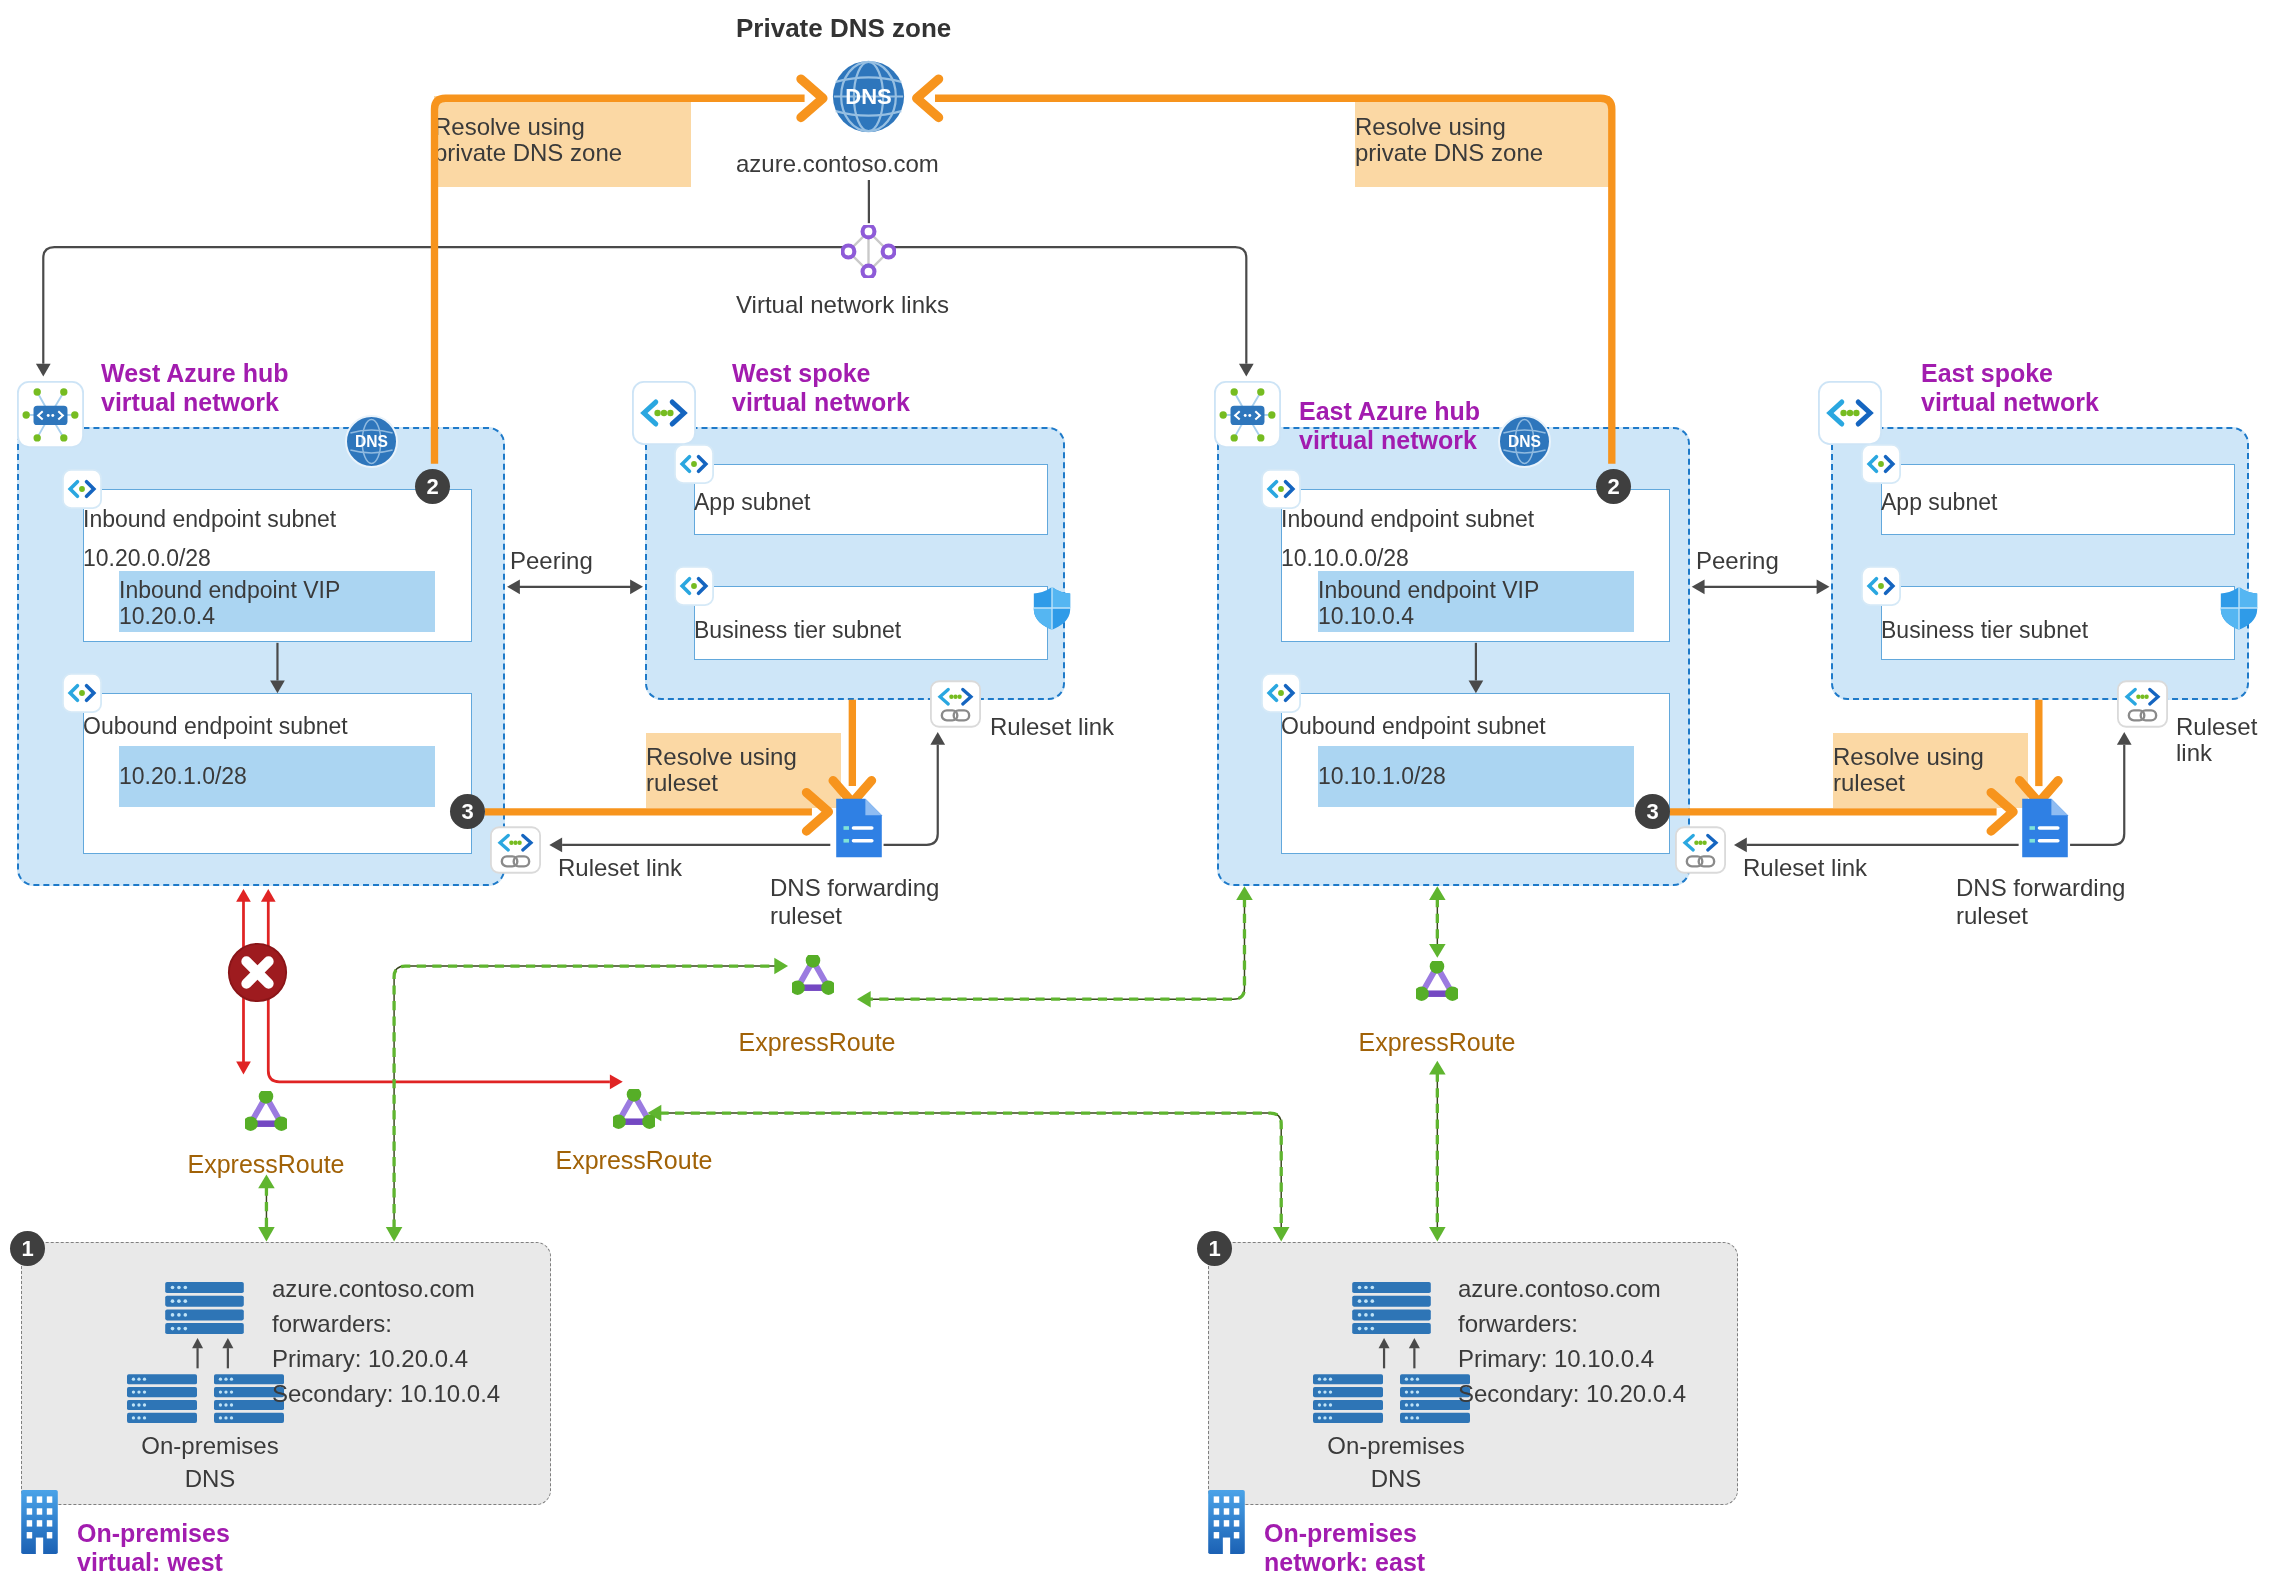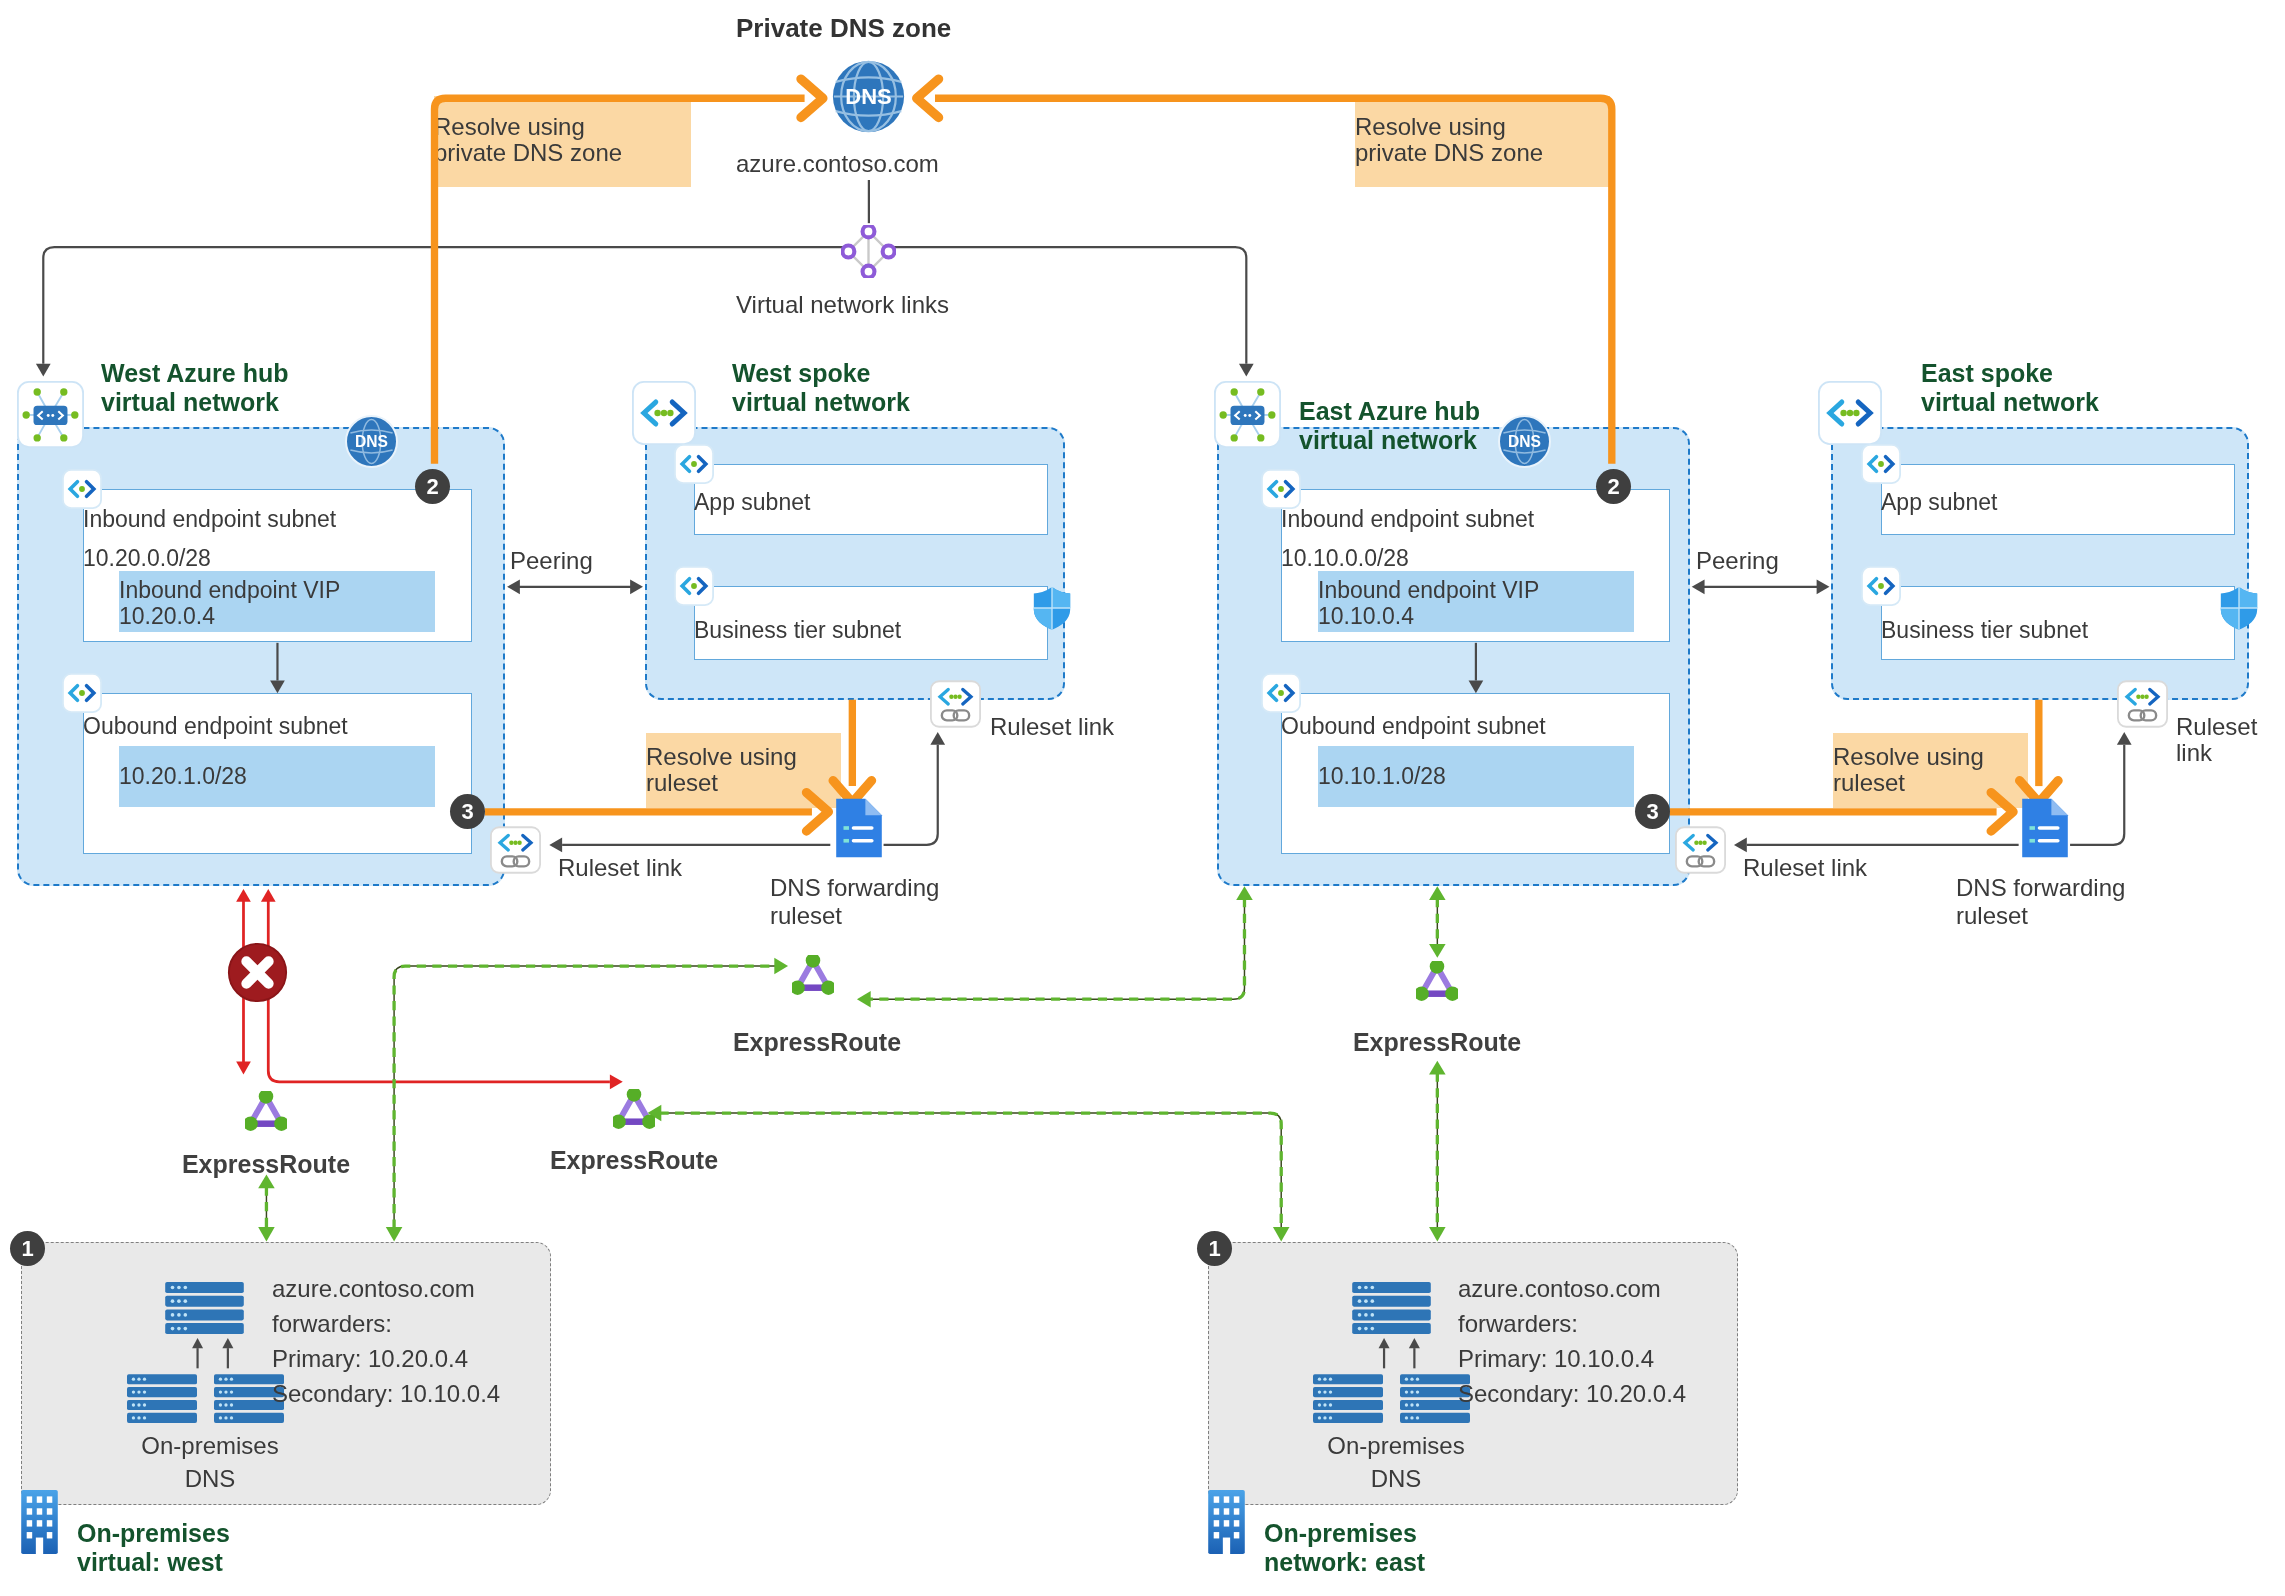--- a/index.html
+++ b/index.html
@@ -13,23 +13,23 @@
   .vnet-box{background:#CEE6F8;border:2.8px dashed #1E7AC9;border-radius:16.5px;box-sizing:border-box;}
   .white-box{background:#fff;border:1.8px solid #62A8DC;box-sizing:border-box;}
   .strip{background:#ABD5F2;}
   .orange-box{background:#FBD8A4;}
   .gray-box{background:#E9E9E9;border:1.8px dashed #7F7F7F;border-radius:14.7px;box-sizing:border-box;}
 
   
   .lbl{font-size:23px;line-height:1.2;color:#3A3A3A;}
   .lbl26{font-size:24px;line-height:26px;color:#3A3A3A;}
   .ctr{text-align:left;}
-  .bold-title{font-size:25px;line-height:28.5px;font-weight:bold;color:#14532d;}
+  .bold-title{font-size:25px;line-height:28.5px;font-weight:bold;color:#a21caf;}
   .big-title{font-size:26px;line-height:31px;font-weight:bold;color:#333;}
-  .er-label{font-size:25px;font-weight:bold;color:#404040;text-align:center;}
+  .er-label{font-size:25px;font-weight:normal;color:#a16207;text-align:center;}
   .fw-text{font-size:24px;line-height:35px;color:#3A3A3A;}
   .cap-text{font-size:24px;line-height:33px;color:#3A3A3A;text-align:center;}
 
   
   .badge{width:35px;height:35px;border-radius:50%;background:#3F3F3F;color:#fff;
          font-size:22px;font-weight:bold;display:flex;align-items:center;justify-content:center;}
   .dns-badge{border-radius:50%;background:#2E76BC;border:2.8px solid #E9F3FB;box-sizing:border-box;
          color:#fff;display:flex;align-items:center;justify-content:center;font-weight:bold;}
   .dns-badge span{position:relative;z-index:2;}
   .dns-badge svg{position:absolute;inset:0;}

